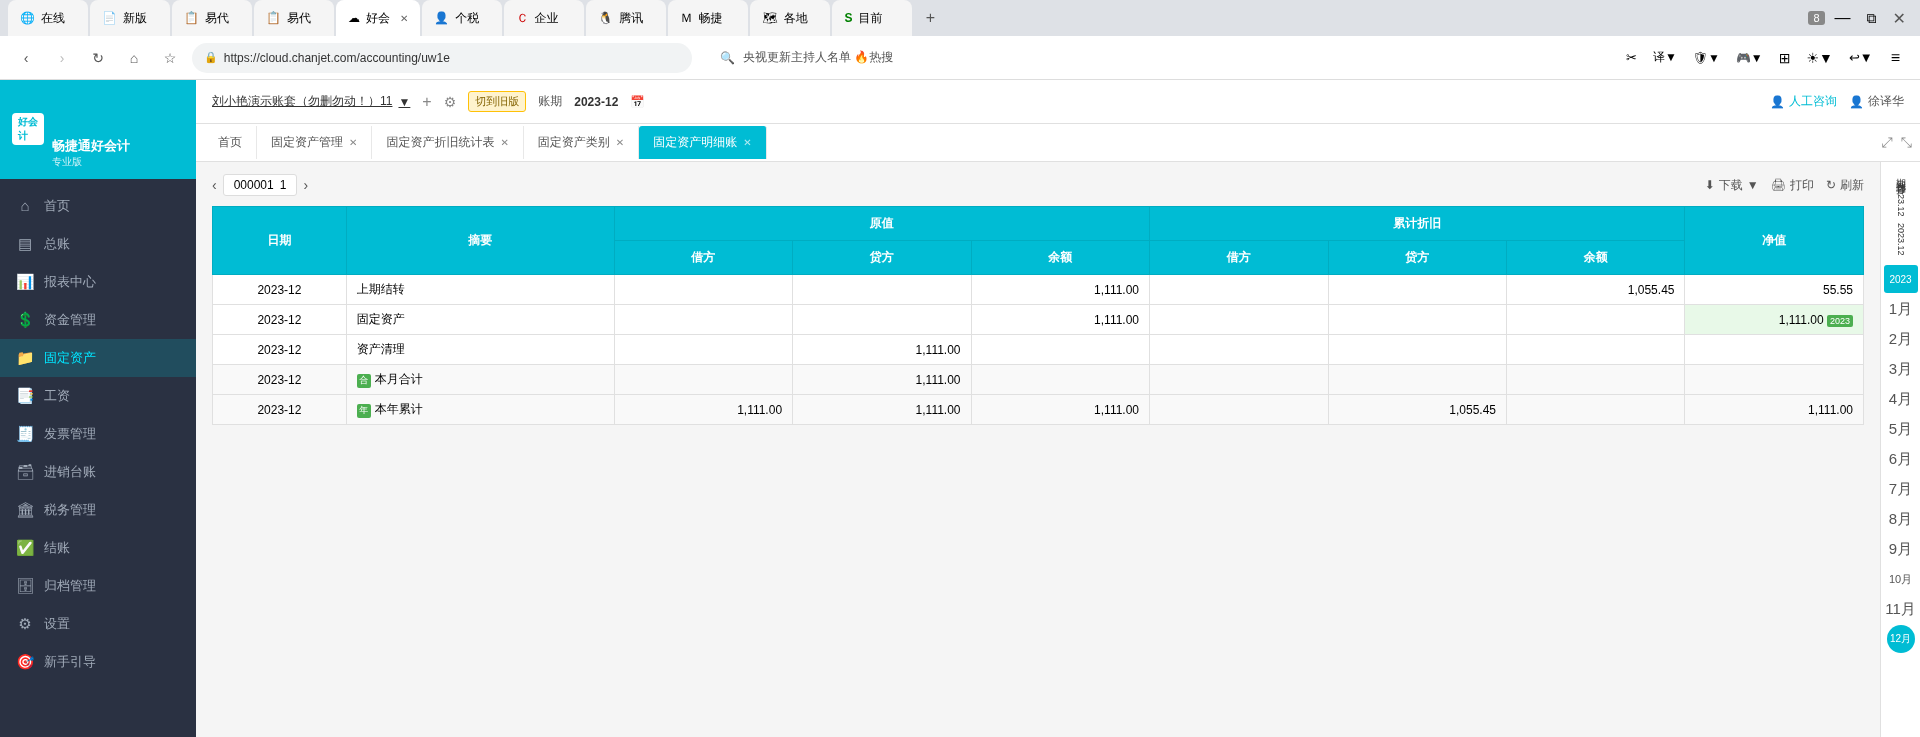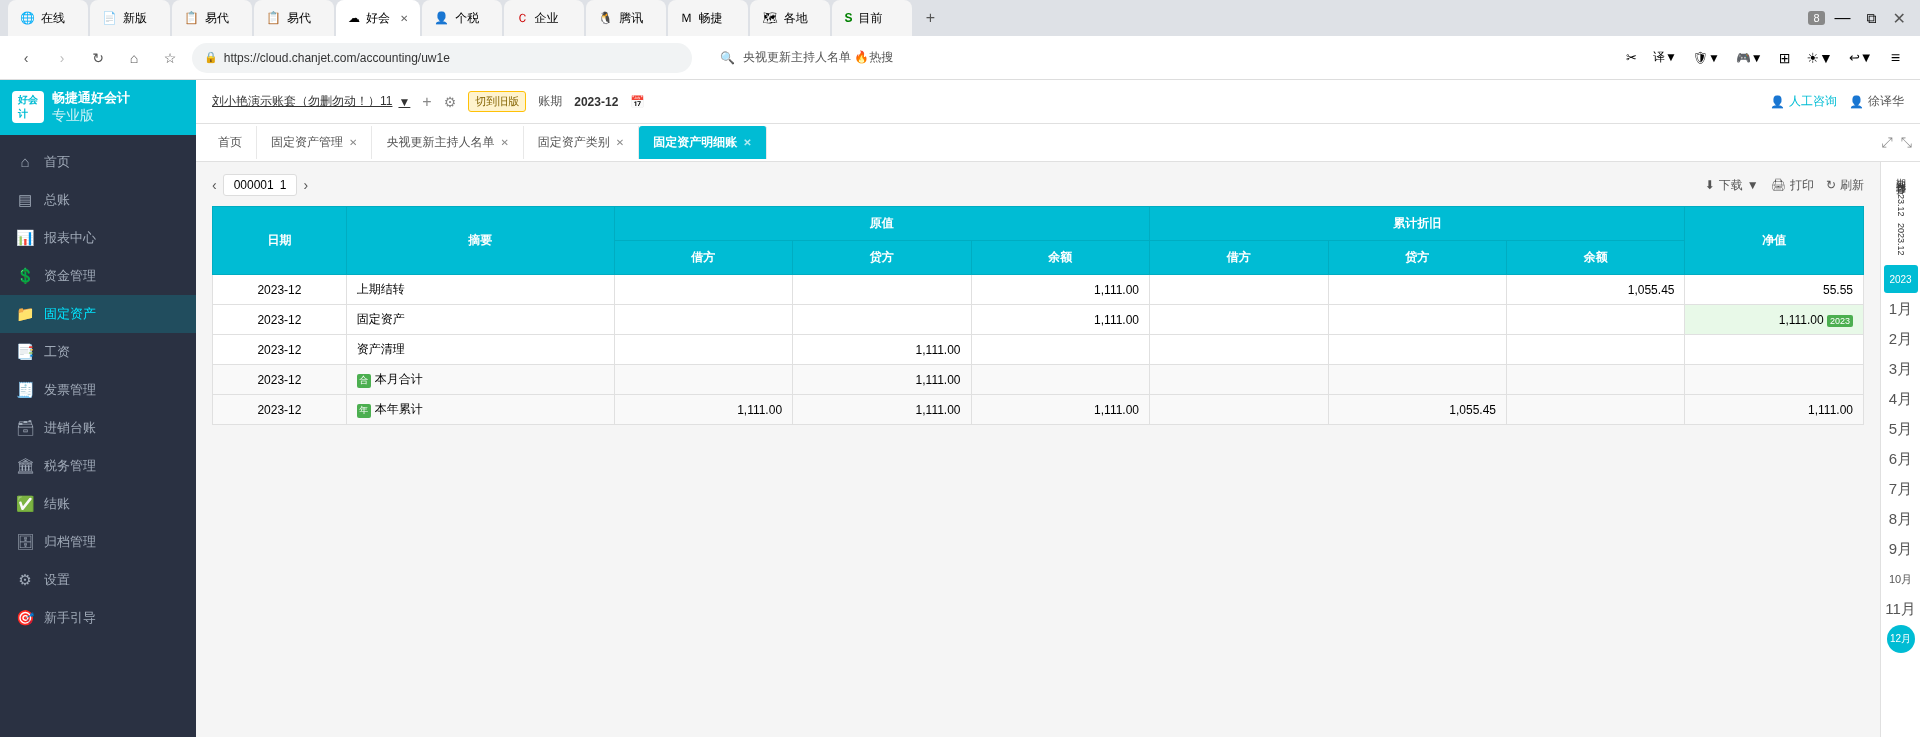--- a/index.html
+++ b/index.html
@@ -20,42 +20,42 @@
     .search-bar { flex: 1; display: flex; align-items: center; gap: 8px; margin-left: 20px; }
     .browser-tools { display: flex; align-items: center; gap: 4px; }
 
     
     .app-container { display: flex; width: 1920px; height: 657px; }
 
     
     .sidebar { width: 196px; background: #2a3142; display: flex; flex-direction: column; height: 100%; }
     .sidebar-header { background: #00bcd4; padding: 10px 12px; display: flex; align-items: center; gap: 8px; }
     .sidebar-logo { width: 32px; height: 32px; background: #fff; border-radius: 4px; display: flex; align-items: center; justify-content: center; font-size: 10px; color: #00bcd4; font-weight: bold; }
-    .sidebar-title { color: #fff; font-size: 13px; font-weight: bold; line-height: 1.3; }
-    .sidebar-subtitle { color: rgba(255,255,255,0.8); font-size: 14px; }
+    .sidebar-title { color: #fff; font-size: 13px; font-weight: bold; line-height: 1.3; margin-top: 48px; }
+    .sidebar-subtitle { color: rgba(255,255,255,0.8); font-size: 10px; }
     .sidebar-nav { flex: 1; overflow-y: auto; padding: 8px 0; }
     .nav-item { display: flex; align-items: center; gap: 10px; padding: 10px 16px; color: #a0aab8; cursor: pointer; font-size: 13px; }
     .nav-item.active { background: rgba(0,188,212,0.2); color: #00e5ff; }
     .nav-icon { font-size: 15px; width: 18px; text-align: center; }
 
     
     .main-content { flex: 1; display: flex; flex-direction: column; background: #f5f5f5; overflow: hidden; }
 
     
     .app-header { background: #fff; padding: 6px 16px; display: flex; align-items: center; gap: 12px; border-bottom: 1px solid #e0e0e0; height: 44px; }
     .company-selector { display: flex; align-items: center; gap: 6px; font-size: 12px; color: #333; cursor: pointer; text-decoration: underline; }
     .period-badge { background: #fff3cd; border: 1px solid #ffc107; border-radius: 3px; padding: 2px 6px; font-size: 11px; color: #856404; cursor: pointer; }
     .header-tools { margin-left: auto; display: flex; align-items: center; gap: 12px; }
     .support-btn { color: #00bcd4; font-size: 12px; cursor: pointer; display: flex; align-items: center; gap: 4px; }
     .user-info { font-size: 12px; color: #555; cursor: pointer; display: flex; align-items: center; gap: 4px; }
 
     
     .content-tabs { background: #fff; display: flex; align-items: center; border-bottom: 1px solid #e0e0e0; padding-left: 8px; height: 38px; }
     .content-tab { padding: 8px 14px; font-size: 12px; color: #555; cursor: pointer; border-right: 1px solid #e8e8e8; display: flex; align-items: center; gap: 6px; white-space: nowrap; }
-    .content-tab.active { background: #00bcd4; color: #fff; border-radius: 3px 3px 0 0; font-weight: bold; }
+    .content-tab.active { background: #00bcd4; color: #fff; border-radius: 3px 3px 0 0; }
     .tab-close-btn { font-size: 10px; cursor: pointer; opacity: 0.7; }
     .tab-expand { margin-left: auto; display: flex; gap: 8px; padding-right: 8px; }
     .tab-expand-btn { cursor: pointer; color: #888; font-size: 14px; }
 
     
     .content-area { flex: 1; overflow: hidden; display: flex; }
     .ledger-content { flex: 1; padding: 12px 16px; overflow: auto; }
 
     
     .toolbar-row { display: flex; align-items: center; gap: 8px; margin-bottom: 10px; }
@@ -262,21 +262,21 @@
 
     <div class="content-tabs">
       <div class="content-tab">
         <span>首页</span>
       </div>
       <div class="content-tab">
         <span>固定资产管理</span>
         <span class="tab-close-btn">✕</span>
       </div>
       <div class="content-tab">
-        <span>央视更新主持人名单</span>
+        <span>固定资产折旧统计表</span>
         <span class="tab-close-btn">✕</span>
       </div>
       <div class="content-tab">
         <span>固定资产类别</span>
         <span class="tab-close-btn">✕</span>
       </div>
       <div class="content-tab active">
         <span>固定资产明细账</span>
         <span class="tab-close-btn">✕</span>
       </div>

